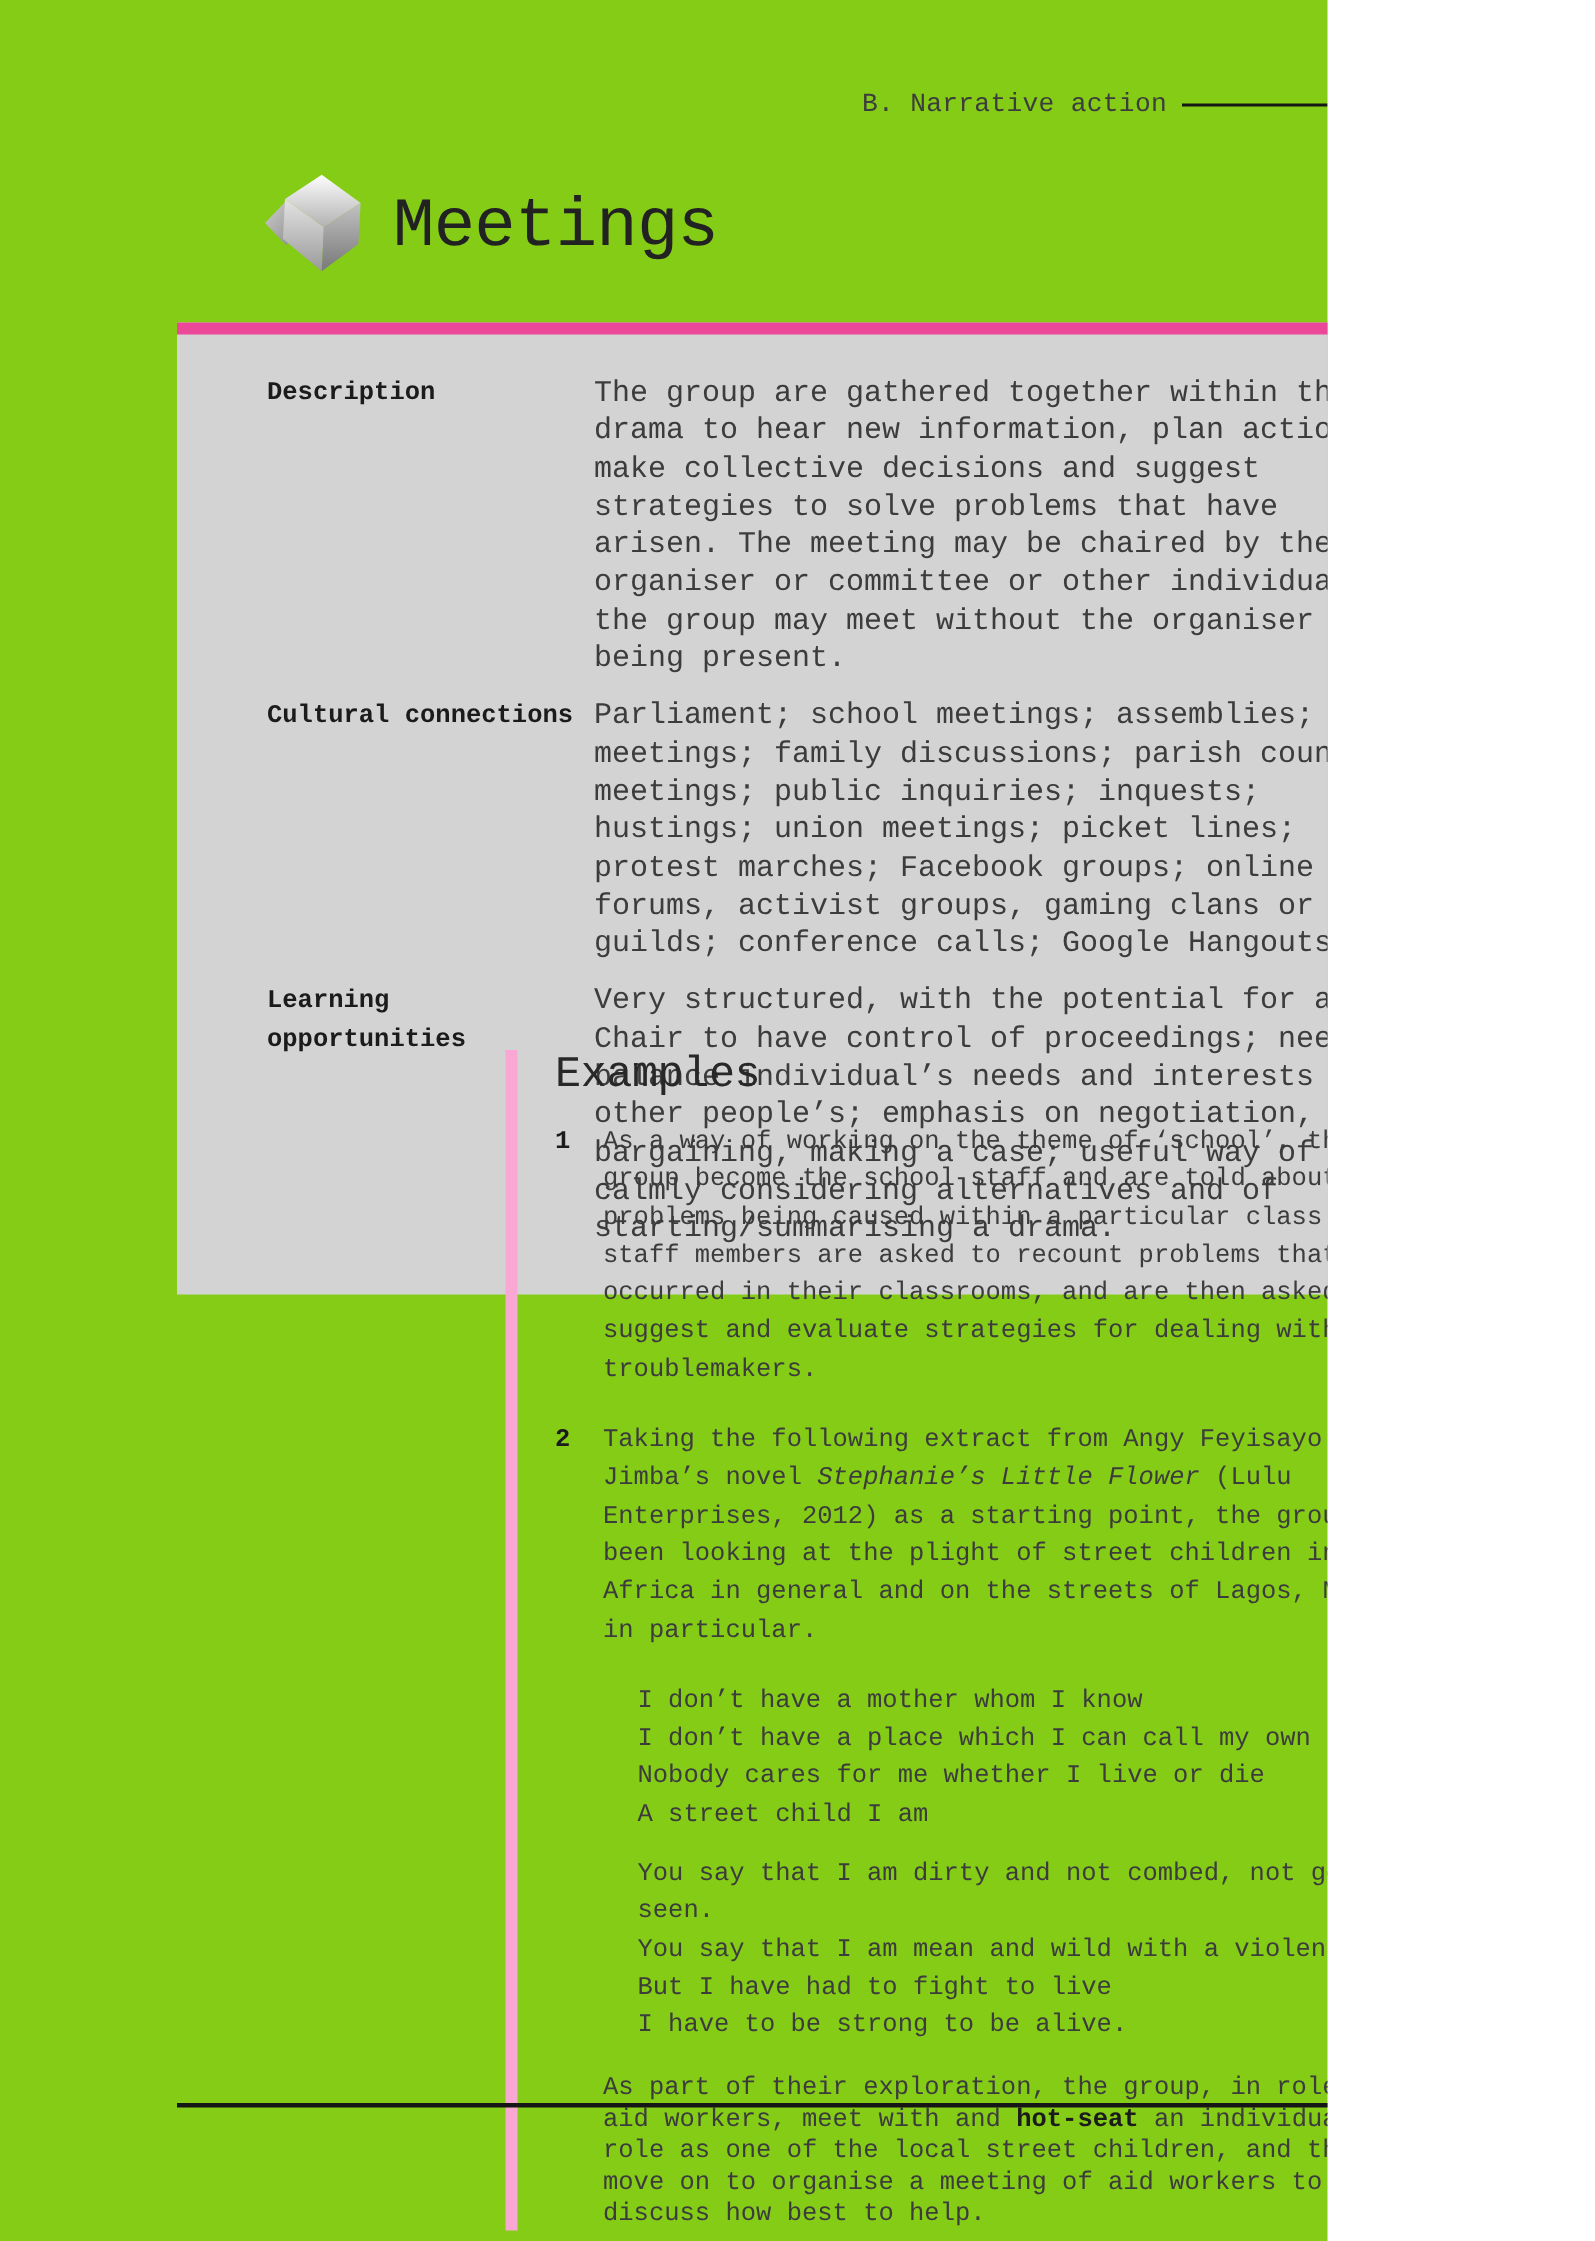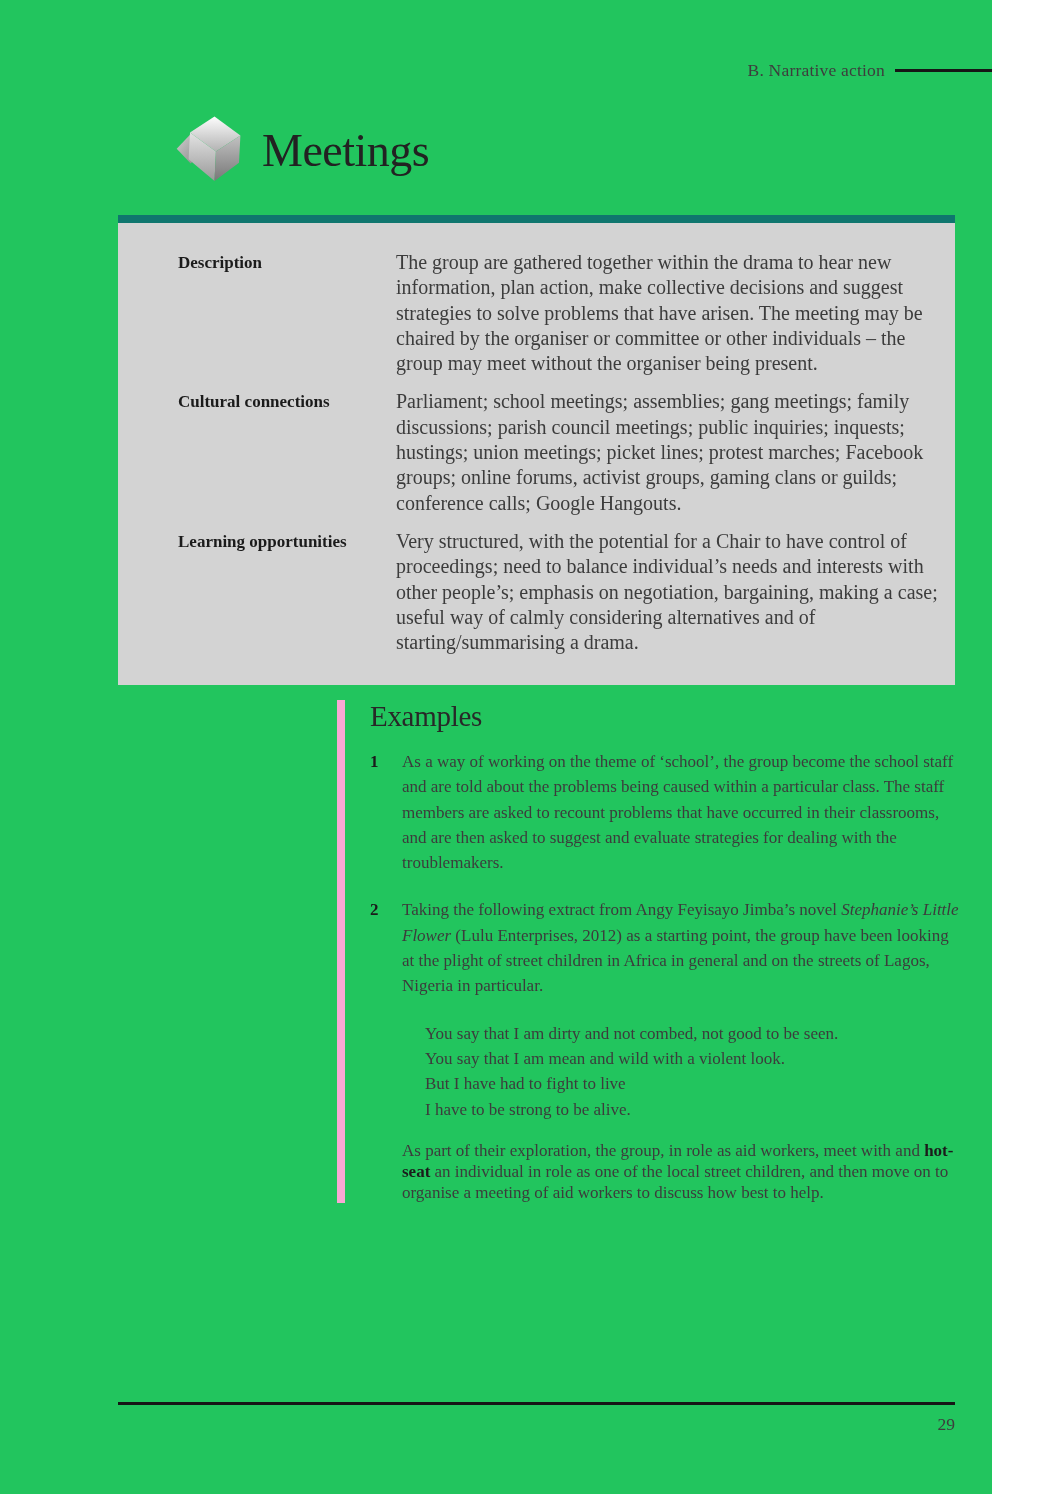--- a/index.html
+++ b/index.html
@@ -1,33 +1,33 @@
 <!DOCTYPE html>
 <html><head>
 <meta charset="utf-8">
 <style>
   html, body { margin:0; padding:0; background:#ffffff; }
   .page {
-    position:relative; width:992px; height:1494px; background:#22c55e;
-    font-family:Liberation Serif, serif; overflow:hidden;
+    position:relative; width:885px; height:1494px; background:#84cc16;
+    font-family:Liberation Mono, monospace; overflow:hidden;
   }
 
   
   .page-header { position:absolute; top:60px; right:0; display:flex; align-items:center; }
   .section-label { font-size:17.5px; color:#3d3d3d; letter-spacing:0.2px; }
   .header-rule { width:97px; height:2.5px; background:#161616; margin-left:10px; }
 
   
   .title-block { position:absolute; left:176px; top:112px; display:flex; align-items:center; }
   .title-text { font-size:46px; color:#222222; letter-spacing:-0.5px; margin-left:16px; }
 
   
   .info-box {
     position:absolute; left:118px; top:215px; width:837px; box-sizing:border-box;
-    border-top:8px solid #0f766e; background:#d3d3d3;
+    border-top:8px solid #ec4899; background:#d3d3d3;
     padding:27px 16px 17px 60px;
   }
   .info-row { display:flex; margin-bottom:13px; }
   .info-label { flex:0 0 218px; font-weight:bold; font-size:17px; color:#1b1b1b; line-height:25.3px; }
   .info-value { font-size:20px; color:#3c3c3c; line-height:25.3px; max-width:543px; }
 
   
   .examples {
     position:absolute; left:337px; top:700px; width:643px; box-sizing:border-box;
     border-left:8px solid #f9a8d4; padding-left:25px;
@@ -109,20 +109,26 @@
     <div class="example-item">
       <div class="item-number">1</div>
       <div class="item-text">As a way of working on the theme of ‘school’, the group become the school staff and are told about the problems being caused within a particular class. The staff members are asked to recount problems that have occurred in their classrooms, and are then asked to suggest and evaluate strategies for dealing with the troublemakers.</div>
     </div>
 
     <div class="example-item">
       <div class="item-number">2</div>
       <div class="item-text"><span>Taking the following extract from Angy Feyisayo Jimba’s novel </span><span class="book-title">Stephanie’s Little Flower</span><span> (Lulu Enterprises, 2012) as a starting point, the group have been looking at the plight of street children in Africa in general and on the streets of Lagos, Nigeria in particular.</span></div>
     </div>
 
+    <div class="poem">
+      <div>I don’t have a mother whom I know</div>
+      <div>I don’t have a place which I can call my own</div>
+      <div>Nobody cares for me whether I live or die</div>
+      <div>A street child I am</div>
+    </div>
 
     <div class="poem">
       <div>You say that I am dirty and not combed, not good to be seen.</div>
       <div>You say that I am mean and wild with a violent look.</div>
       <div>But I have had to fight to live</div>
       <div>I have to be strong to be alive.</div>
     </div>
 
     <div class="closing"><span>As part of their exploration, the group, in role as aid workers, meet with and </span><span class="emph">hot-seat</span><span> an individual in role as one of the local street children, and then move on to organise a meeting of aid workers to discuss how best to help.</span></div>
   </div>

